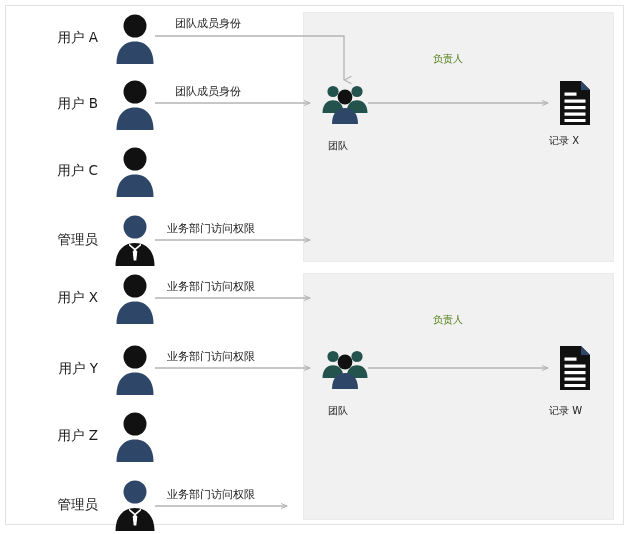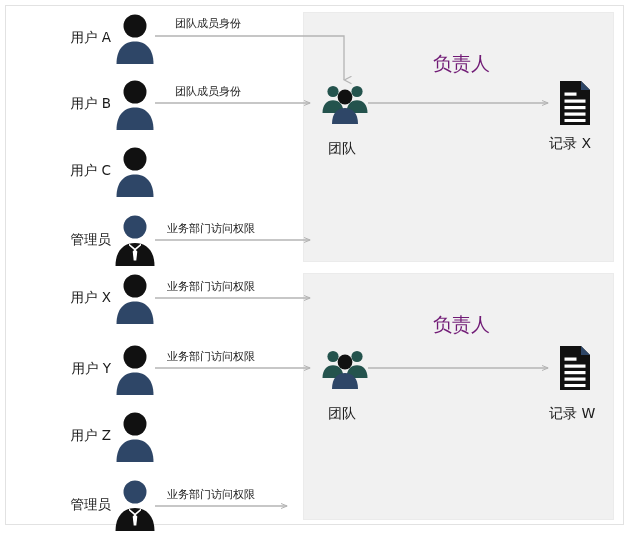--- a/index.html
+++ b/index.html
@@ -41,57 +41,57 @@
   #panel-bottom { left: 303px; top: 273px; width: 311px; height: 247px; }
 
   
   .actor {
     position: absolute;
     height: 52px;
   }
   .actor-label {
     position: absolute;
     right: 100%;
-    margin-right: 1px;
+    margin-right: 14px;
     top: 50%;
     transform: translateY(-50%);
     white-space: nowrap;
     font-size: 13.5px;
     color: #1a1a1a;
     line-height: 1;
   }
   .actor-icon {
     position: absolute;
     left: 0;
     top: 0;
     width: 46px;
     height: 52px;
   }
 
   
   .node-label {
     position: absolute;
-    font-size: 14px;
+    font-size: 10px;
     color: #1a1a1a;
     white-space: nowrap;
     line-height: 1;
   }
 
   
   .edge-label {
     position: absolute;
     font-size: 11px;
     color: #1a1a1a;
     white-space: nowrap;
     line-height: 1;
   }
   .edge-label-big {
     position: absolute;
-    font-size: 19px;
-    color: #701a75;
+    font-size: 10px;
+    color: #4d7c0f;
     white-space: nowrap;
     line-height: 1;
   }
 
   
   #connectors {
     position: absolute;
     left: 0;
     top: 0;
     width: 635px;

